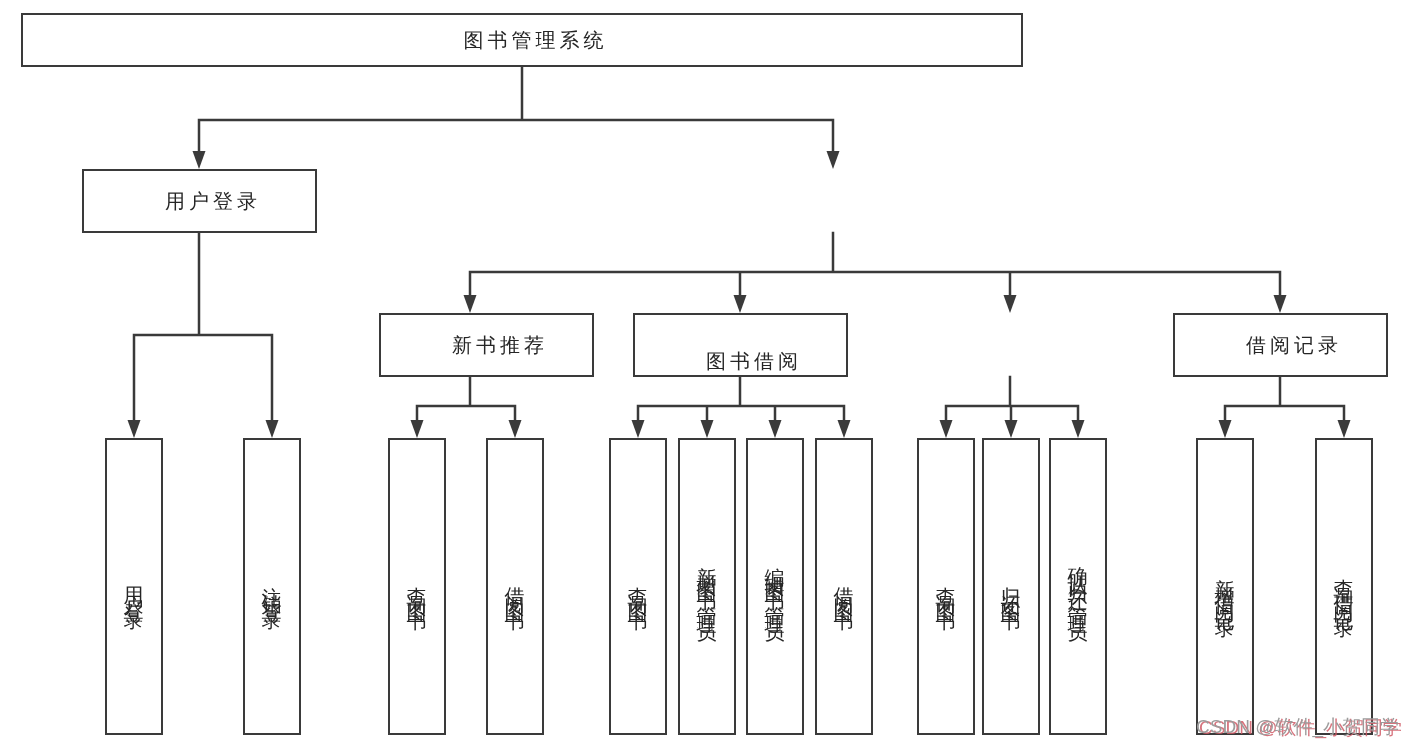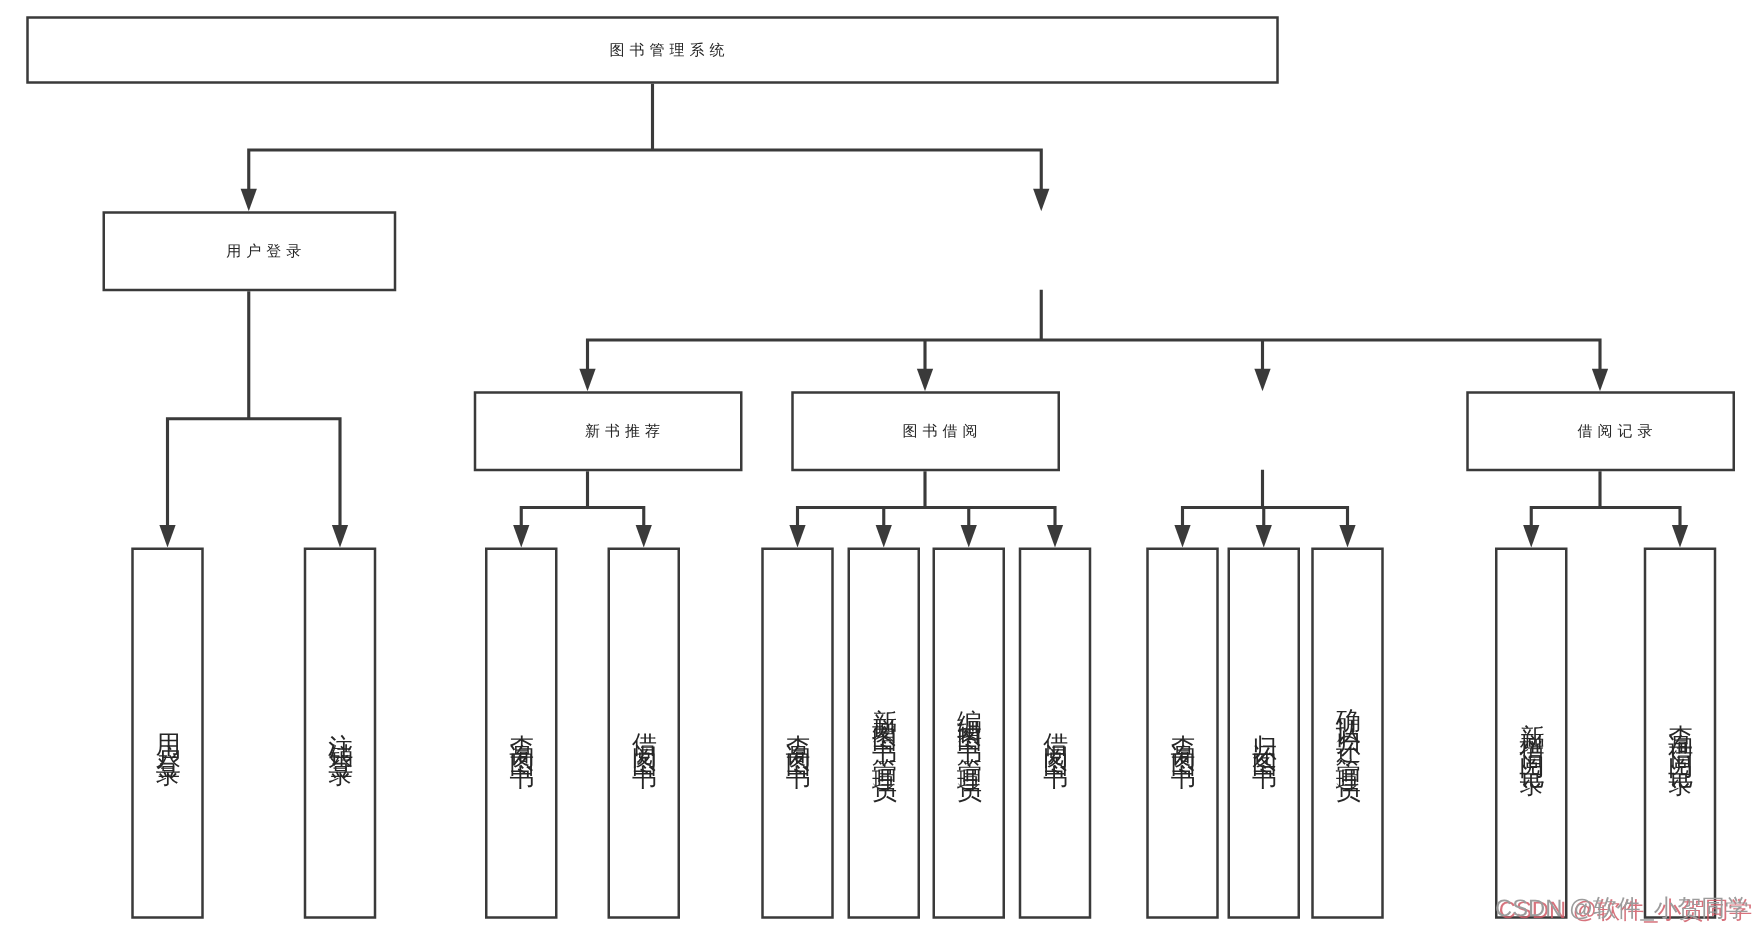--- a/index.html
+++ b/index.html
@@ -26,21 +26,21 @@
     box-sizing: border-box;
     background: #ffffff;
     border: 2.5px solid #3a3a3a;
     color: #262626;
     display: flex;
     align-items: center;
     justify-content: center;
     z-index: 2;
   }
   .hnode {
-    font-size: 12px;
+    font-size: 20px;
     letter-spacing: 4px;
     white-space: nowrap;
     padding-left: 27px;
   }
   .root {
     left: 21px; top: 13px; width: 1002px; height: 54px;
   }
   .lvl2, .lvl3 {
     top: 169px; height: 64px;
   }
@@ -125,21 +125,21 @@
     <span>图书管理系统</span>
   </div>
 
   <div class="node hnode lvl2" style="left:82px;width:235px;">
     <span>用户登录</span>
   </div>
 
   <div class="node hnode lvl3" style="left:379px;font-family:Liberation Mono, monospace;">
     <span>新书推荐</span>
   </div>
-  <div class="node hnode lvl3" style="left:633px;">
+  <div class="node hnode lvl3" style="left:633px;align-items:flex-end;">
     <span>图书借阅</span>
   </div>
   <div class="node hnode lvl3" style="left:1173px;">
     <span>借阅记录</span>
   </div>
 
   <div class="node leaf" style="left:105px;">
     <span class="vtext">用户登录</span>
   </div>
   <div class="node leaf" style="left:243px;">

